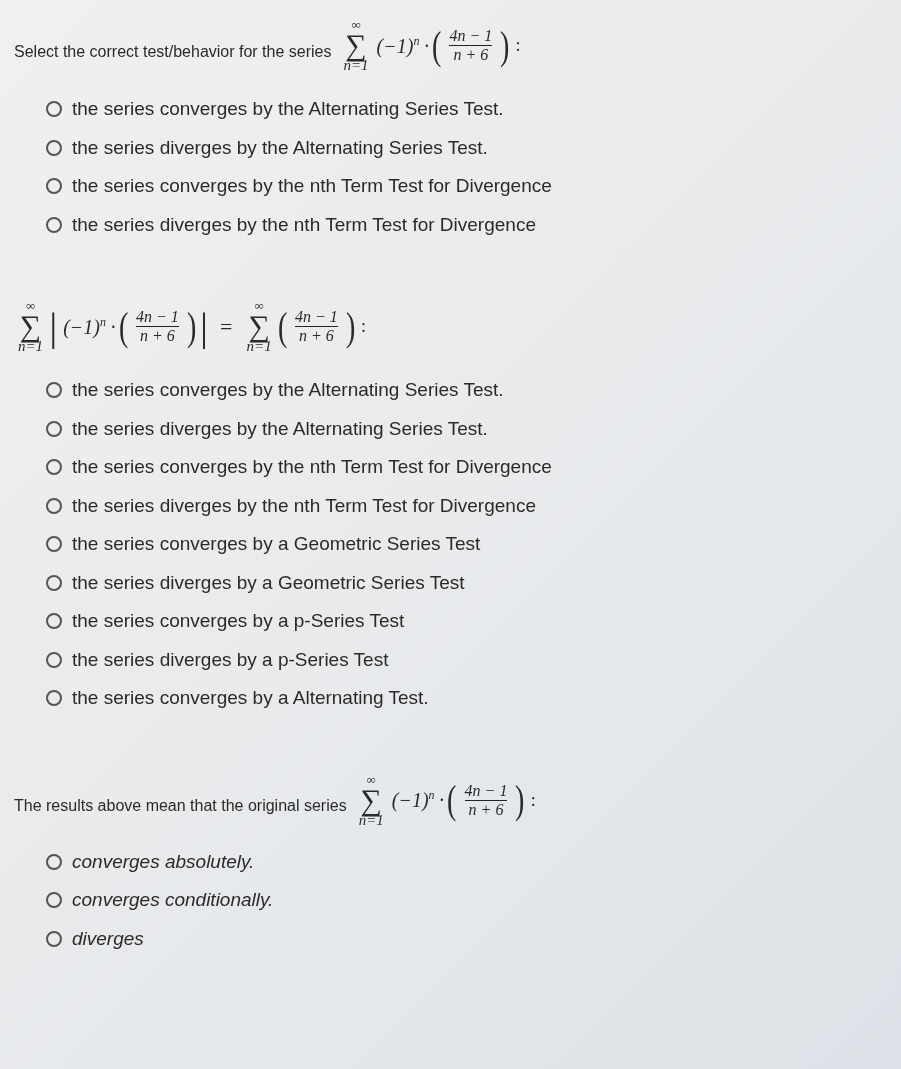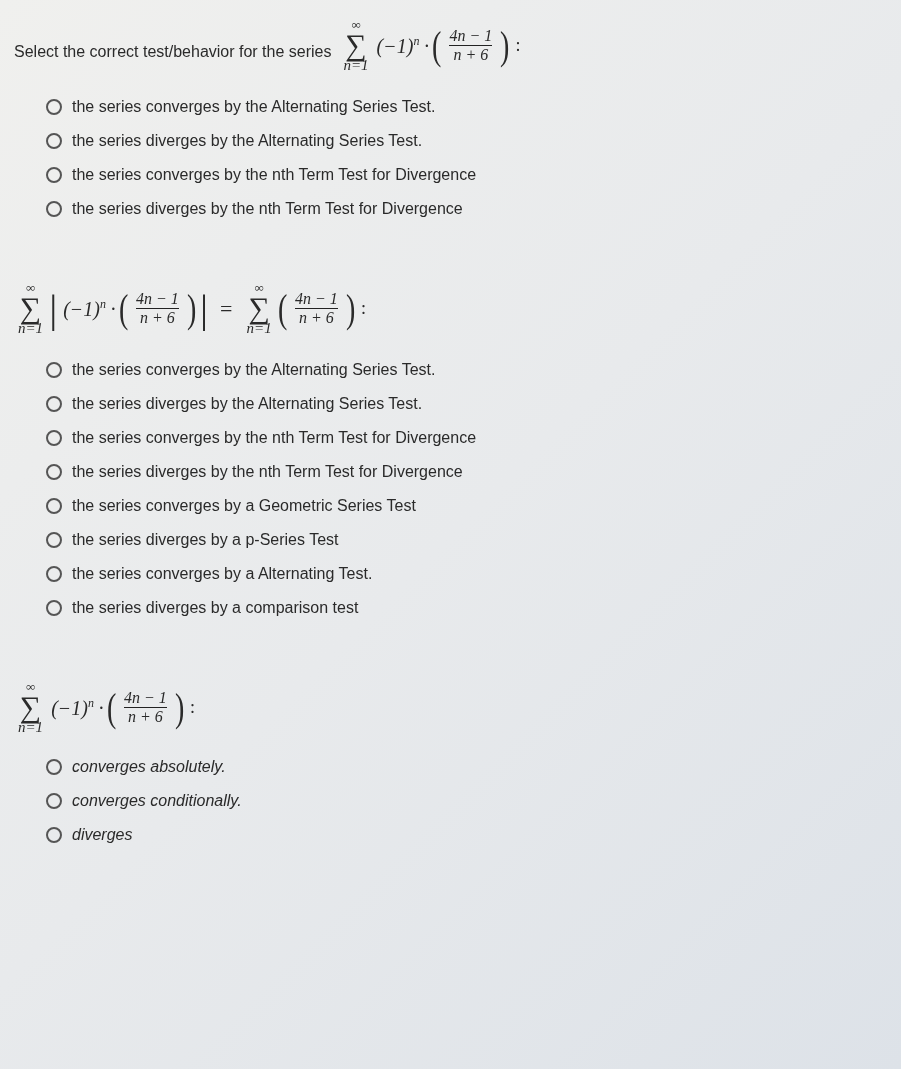--- a/index.html
+++ b/index.html
@@ -20,21 +20,21 @@
       flex-wrap: nowrap;
       margin-bottom: 22px;
       font-size: 16px;
     }
     .prompt-text { white-space: nowrap; margin-right: 8px; margin-top: 12px; }
     .options { padding-left: 32px; }
     .option {
       display: flex;
       align-items: center;
       margin-bottom: 10px;
-      font-size: 16px;
+      font-size: 19px;
       cursor: pointer;
     }
     .radio {
       width: 16px;
       height: 16px;
       border: 2px solid #555;
       border-radius: 50%;
       margin-right: 10px;
       flex-shrink: 0;
       background: transparent;
@@ -180,35 +180,40 @@
     <div class="option">
         <span class="radio"></span>
         <span>the series diverges by the nth Term Test for Divergence</span>
       </div>
     <div class="option">
         <span class="radio"></span>
         <span>the series converges by a Geometric Series Test</span>
       </div>
     <div class="option">
         <span class="radio"></span>
+        <span>the series diverges by a Geometric Series Test</span>
+      </div>
+    <div class="option">
+        <span class="radio"></span>
+        <span>the series converges by a p-Series Test</span>
+      </div>
+    <div class="option">
+        <span class="radio"></span>
         <span>the series diverges by a p-Series Test</span>
       </div>
     <div class="option">
         <span class="radio"></span>
         <span>the series converges by a Alternating Test.</span>
-      </div>
-    <div class="option">
-        <span class="radio"></span>
-        <span>the series diverges by a comparison test</span>
       </div>
   </div>
 </div>
 
 <div class="question-block q3">
   <div class="prompt">
+    <span class="prompt-text">The results above mean that the original series</span>
     <span class="math">
       <span class="sum">
         <span class="upper">∞</span>
         <span class="sigma">∑</span>
         <span class="lower">n=1</span>
       </span>
       <span class="term"><span>(−1)</span><span class="sup">n</span></span>
       <span>·</span>
       <span class="lparen">(</span>
       <span class="frac">

